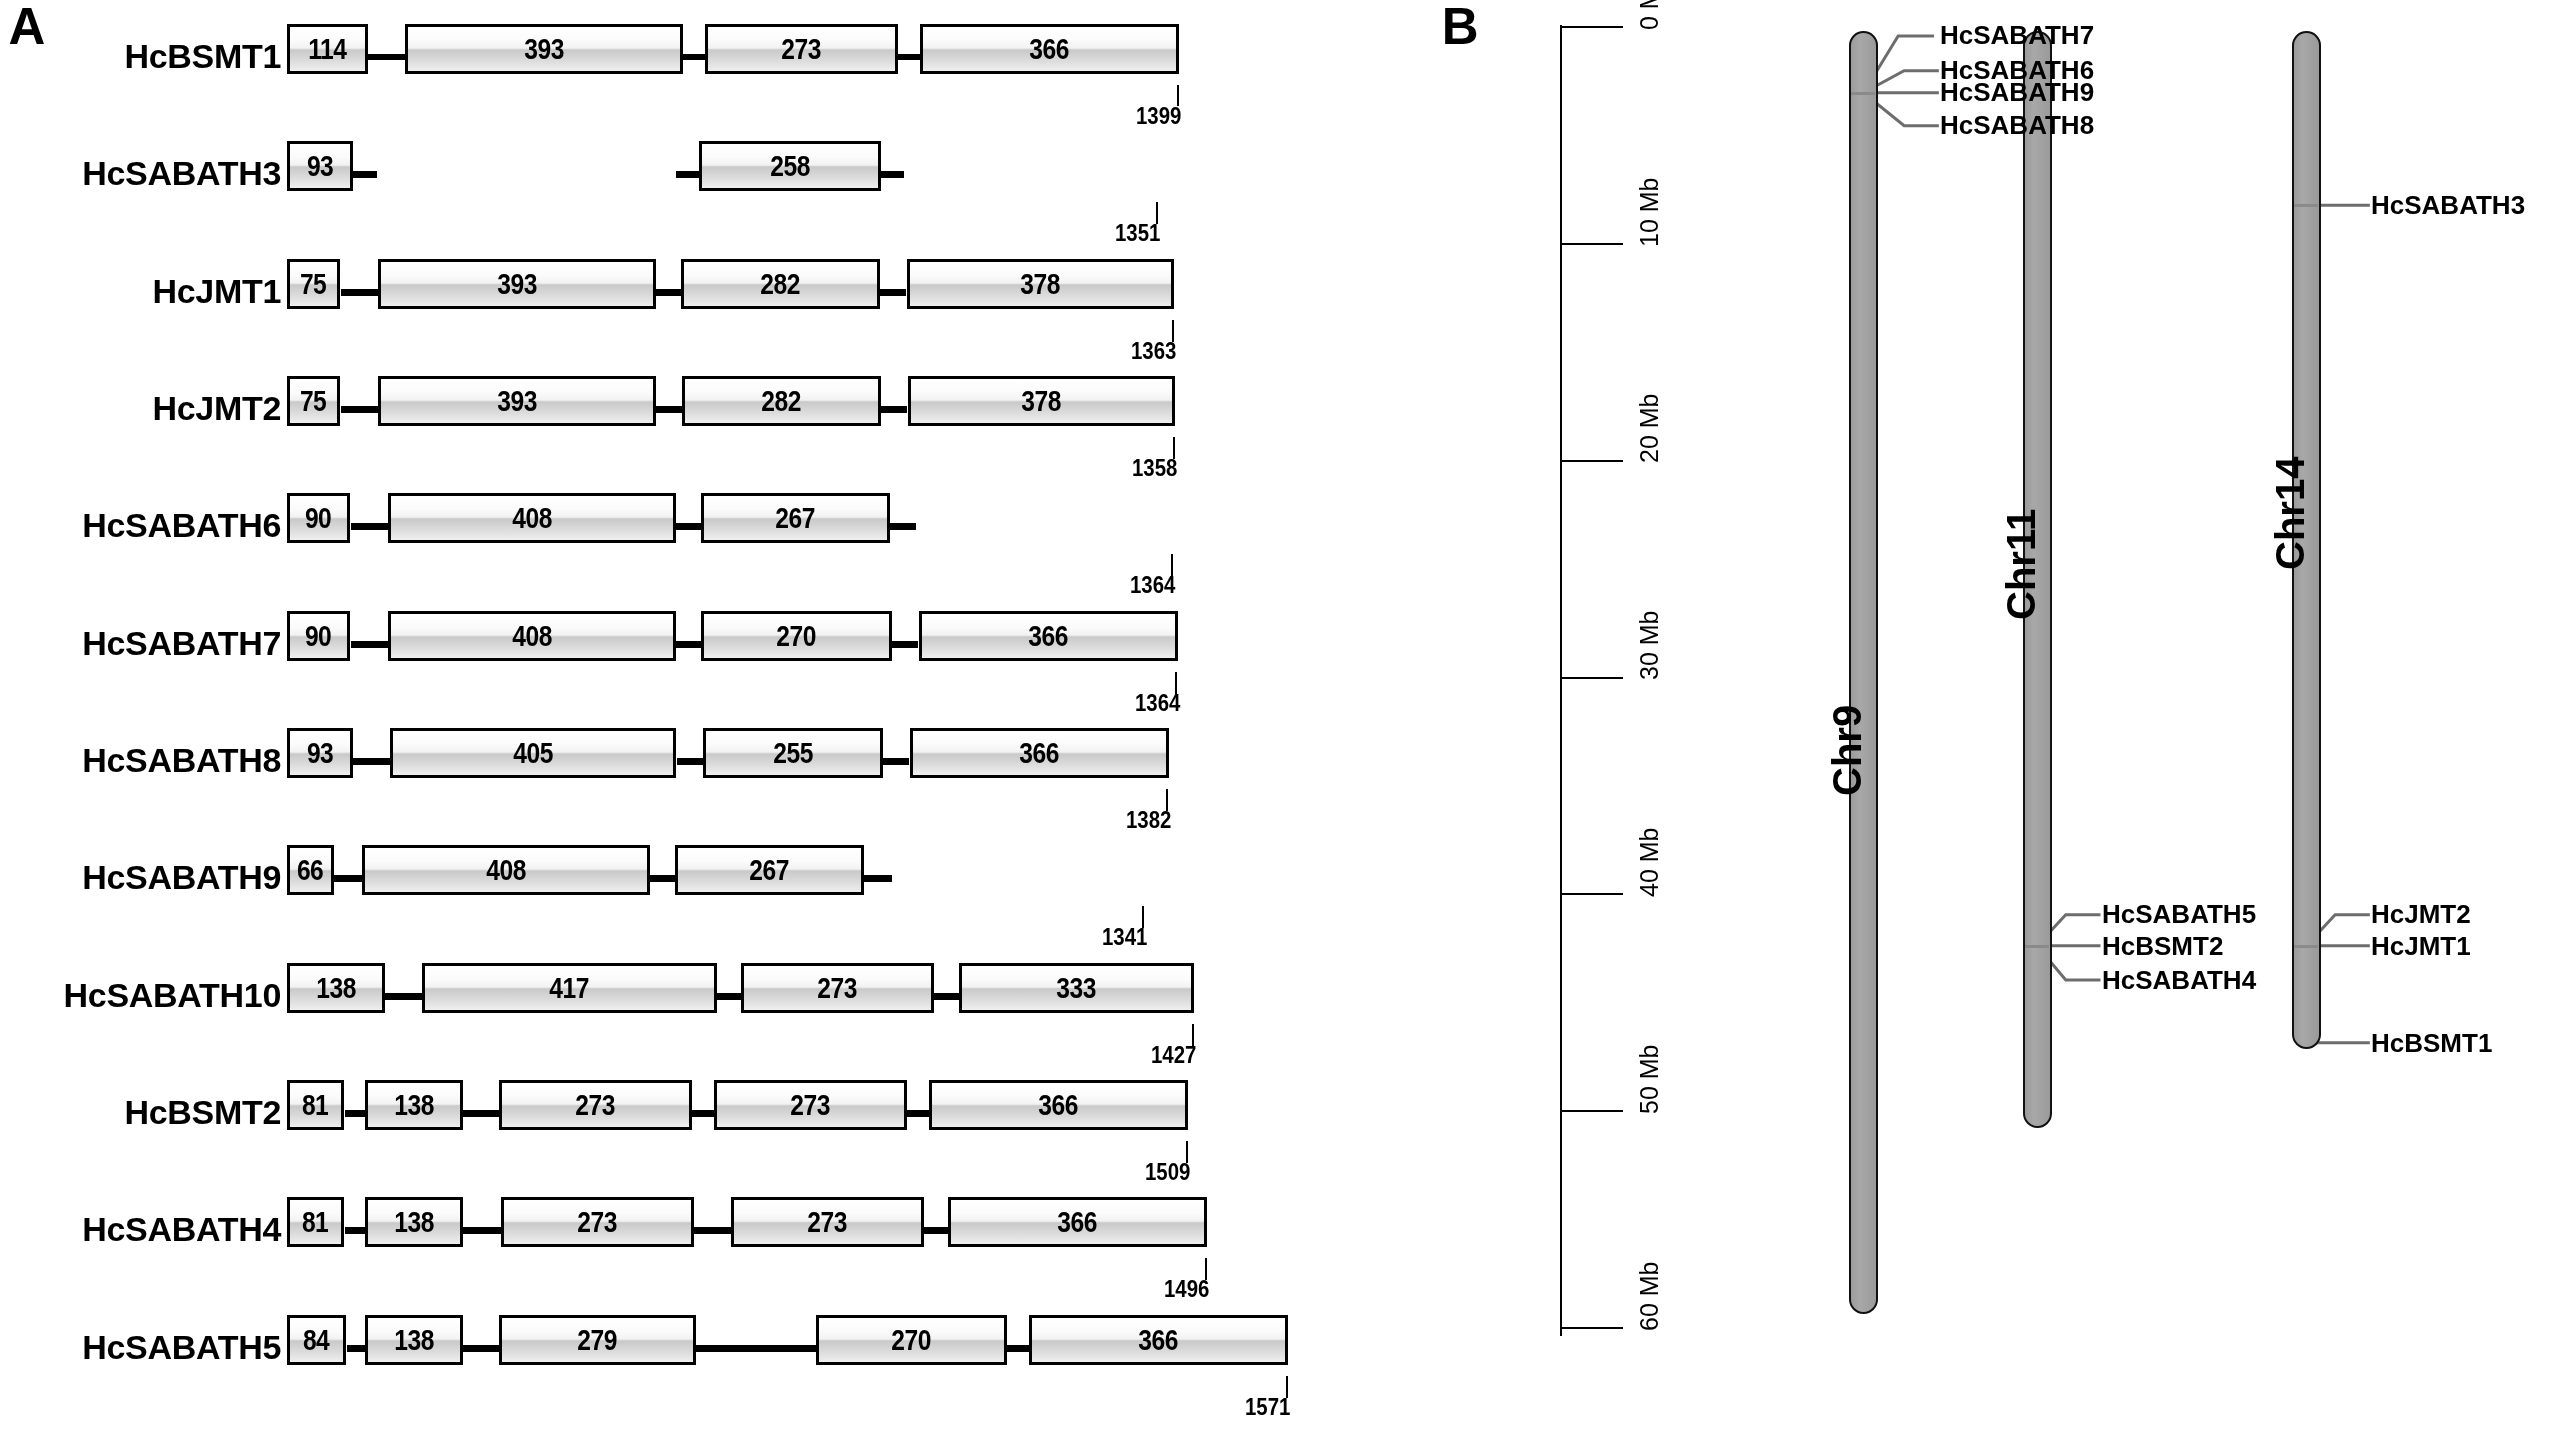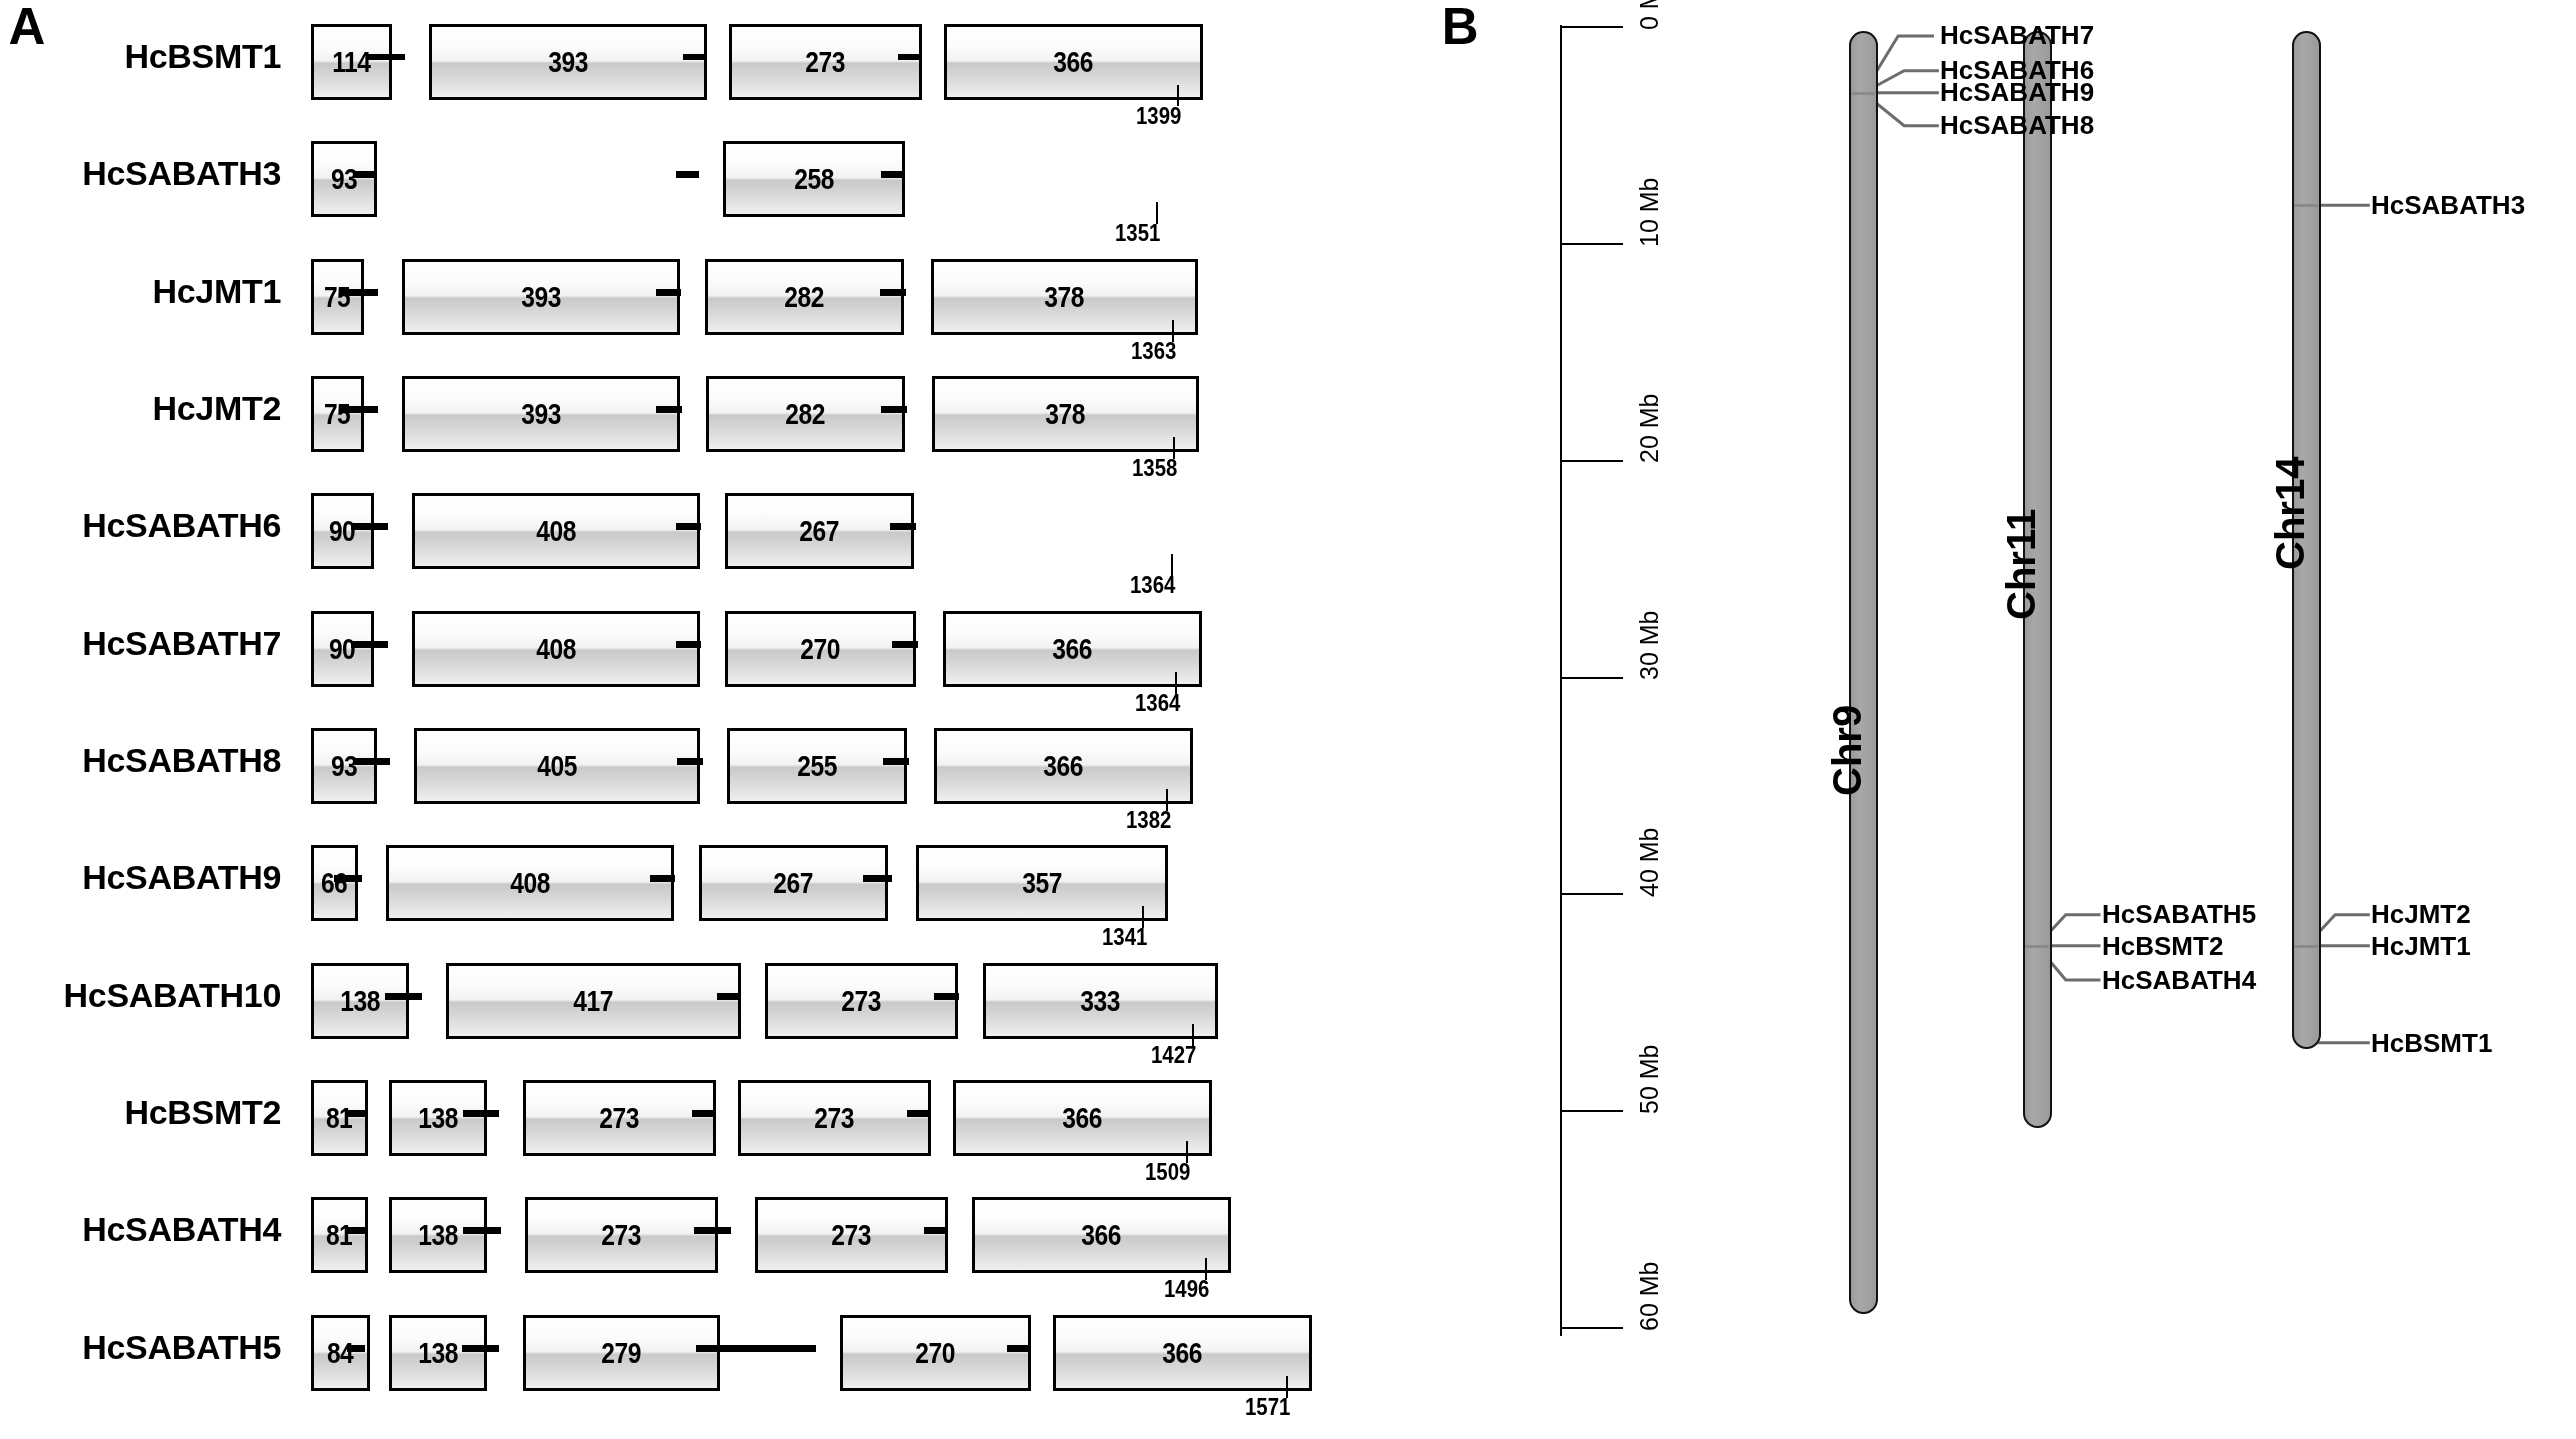--- a/index.html
+++ b/index.html
@@ -10,24 +10,24 @@
   .panel-letter{position:absolute;font-weight:bold;font-size:51px;color:#000;line-height:1;}
 
   
   #panelA{position:absolute;left:0;top:0;width:1437px;height:1439px;}
   .gene-row{position:absolute;left:0;width:1437px;height:90px;}
   .gene-name{position:absolute;right:1156px;top:50%;transform:translateY(-50%);
              white-space:nowrap;font-size:34px;font-weight:bold;color:#000;
              letter-spacing:-0.3px;}
   .track{position:absolute;left:0;top:0;height:90px;width:1437px;}
   .intron{position:absolute;top:43px;height:6.6px;background:#000;}
-  .exon{position:absolute;top:13px;height:76px;box-sizing:border-box;
+  .exon{position:absolute;top:13px;height:50px;box-sizing:border-box;
         border:3px solid #000;
         background:linear-gradient(to bottom,#ffffff 0%,#fbfbfb 30%,#f2f2f2 48%,#c9c9c9 52%,#d8d8d8 72%,#efefef 100%);
-        display:flex;align-items:center;justify-content:center;margin-left:24px;}
+        display:flex;align-items:center;justify-content:center;}
   .exon-label{font-size:30px;font-weight:bold;color:#000;line-height:1;
               transform:scaleX(.82);letter-spacing:-0.6px;}
   .endtick{position:absolute;width:2.4px;background:#000;top:74px;height:21.6px;}
   .endlen{position:absolute;top:91px;font-size:24px;font-weight:bold;color:#000;
           transform:scaleX(.85);white-space:nowrap;}
 
   
   #panelB{position:absolute;left:1437px;top:0;width:1139px;height:1439px;}
   #scalebar{position:absolute;left:123px;top:25px;width:2.4px;height:1311px;background:#000;}
   .stick{position:absolute;left:123px;width:63px;height:2.4px;background:#000;}
@@ -206,23 +206,20 @@
             </div>
             <div class="intron" style="left: 334px; width: 27.5px;"></div>
             <div class="exon" style="left: 362px; width: 288px;">
               <span class="exon-label">408</span>
             </div>
             <div class="intron" style="left: 650px; width: 25px;"></div>
             <div class="exon" style="left: 675px; width: 189px;">
               <span class="exon-label">267</span>
             </div>
             <div class="intron" style="left: 863px; width: 29px;"></div>
-            <div class="exon" style="left: 892px; width: 252px;">
-              <span class="exon-label">357</span>
-            </div>
             <div class="endtick" style="left: 1142px;"></div>
             <div class="endlen" style="left: 1098px;">1341</div>
           </div>
         </div>
         <div class="gene-row" style="top: 950px;">
           <div class="gene-name">HcSABATH10</div>
           <div class="track">
             <div class="exon" style="left: 287px; width: 98px;">
               <span class="exon-label">138</span>
             </div>

